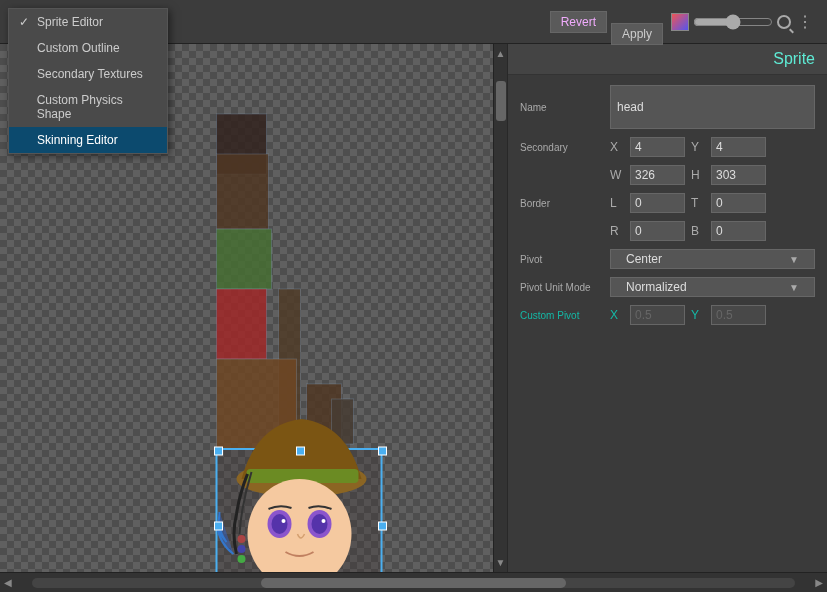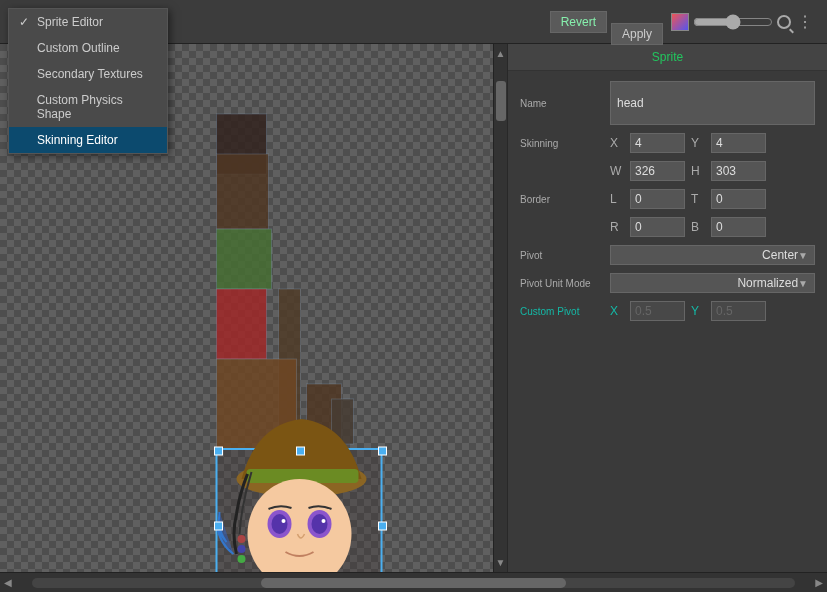--- a/index.html
+++ b/index.html
@@ -34,21 +34,21 @@
       font-size: 12px;
       position: relative;
       display: flex;
       align-items: center;
       gap: 4px;
     }
     .spacer { flex: 1; }
     #revert-btn {
       background: #5a5a5a;
       border: 1px solid #666;
-      color: #86efac;
+      color: #f0abfc;
       padding: 3px 10px;
       cursor: pointer;
       font-size: 12px;
       margin-right: 4px;
     }
     #apply-btn {
       background: #5a5a5a;
       border: 1px solid #666;
       color: #ccc;
       padding: 3px 10px;
@@ -141,23 +141,23 @@
       width: 320px;
       background: #3a3a3a;
       border-left: 1px solid #282828;
       display: flex;
       flex-direction: column;
     }
 
     #sprite-header {
       background: #444;
       padding: 6px 12px;
-      text-align: center;
-      font-size: 12px;
-      color: #22c55e;
+      text-align: right;
+      font-size: 16px;
+      color: #5eead4;
       border-bottom: 1px solid #333;
     }
 
     #sprite-props {
       padding: 10px 12px;
       flex: 1;
     }
 
     .prop-row {
       display: flex;
@@ -204,26 +204,26 @@
       color: #ddd;
       padding: 2px 4px;
       font-size: 12px;
       width: 55px;
     }
 
     .prop-dropdown {
       background: #555;
       border: 1px solid #666;
       color: #ddd;
-      padding: 2px 6px;
+      padding: 2px 15px;
       font-size: 12px;
       width: 100%;
       display: flex;
       align-items: center;
-      justify-content: flex-end;
+      justify-content: space-between;
       cursor: pointer;
     }
 
     .dropdown-arrow {
       color: #aaa;
       font-size: 10px;
     }
 
     .prop-disabled {
       color: #14b8a6;
@@ -443,21 +443,21 @@
     <div id="sprite-props">
 
       <div class="prop-row">
         <span class="prop-label">Name</span>
         <div class="prop-value">
           <input class="prop-input" type="text" value="head" style="">
         </div>
       </div>
 
       <div class="prop-row">
-        <span class="prop-label">Skinning</span>
+        <span class="prop-label">Secondary</span>
         <div class="coord-row">
           <span class="coord-label">X</span>
           <input class="coord-input" type="text" value="4" style="">
           <span class="coord-label">Y</span>
           <input class="coord-input" type="text" value="4" style="">
         </div>
       </div>
 
       <div class="prop-row">
         <span class="prop-label"></span>

